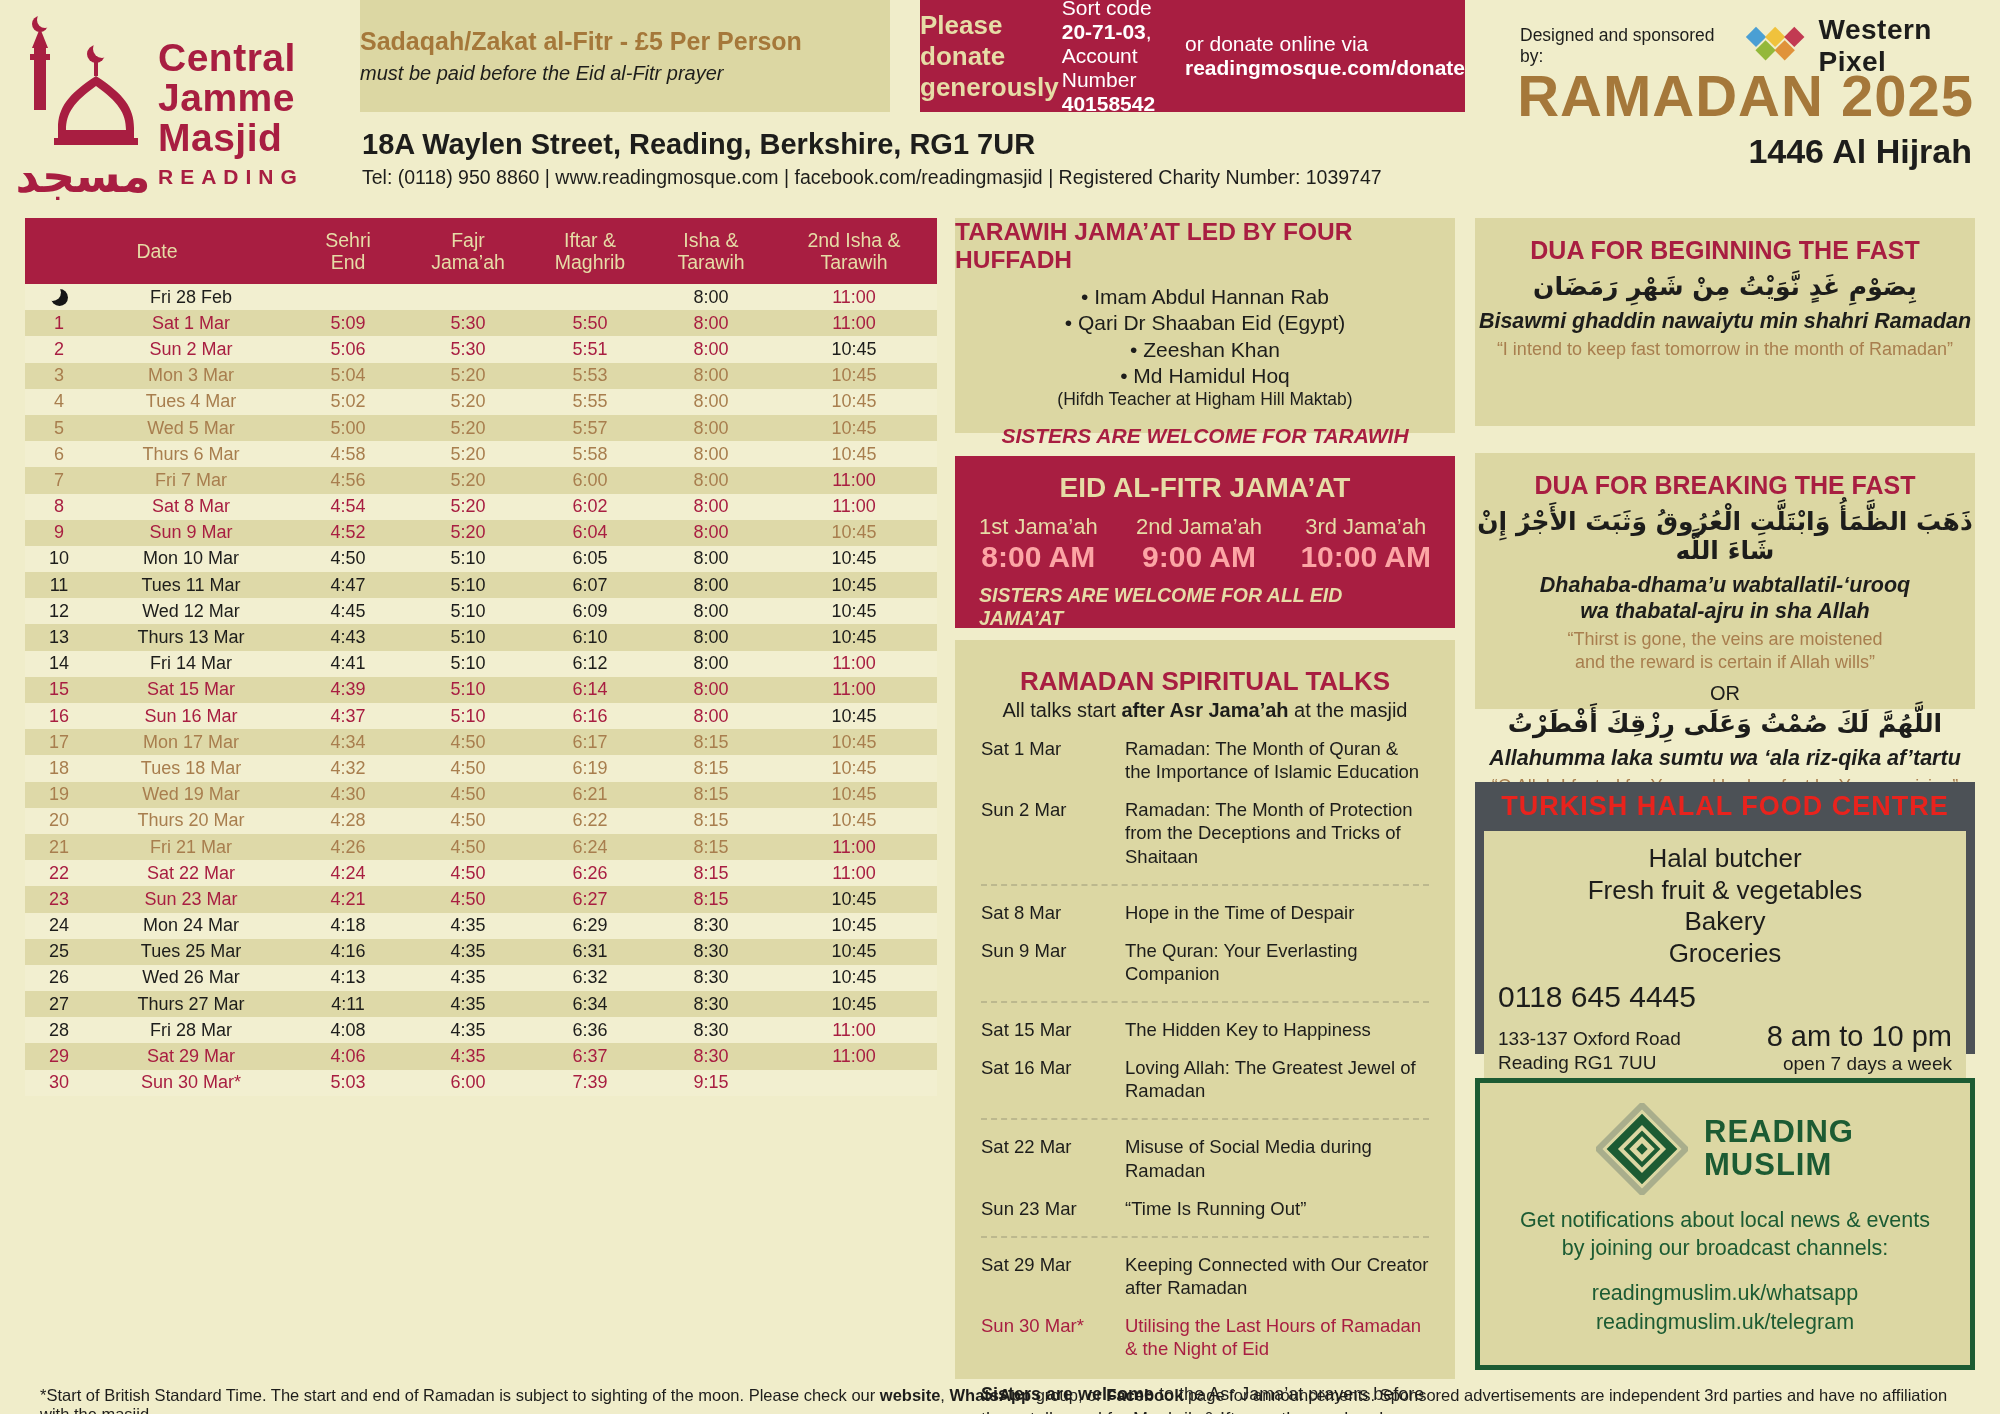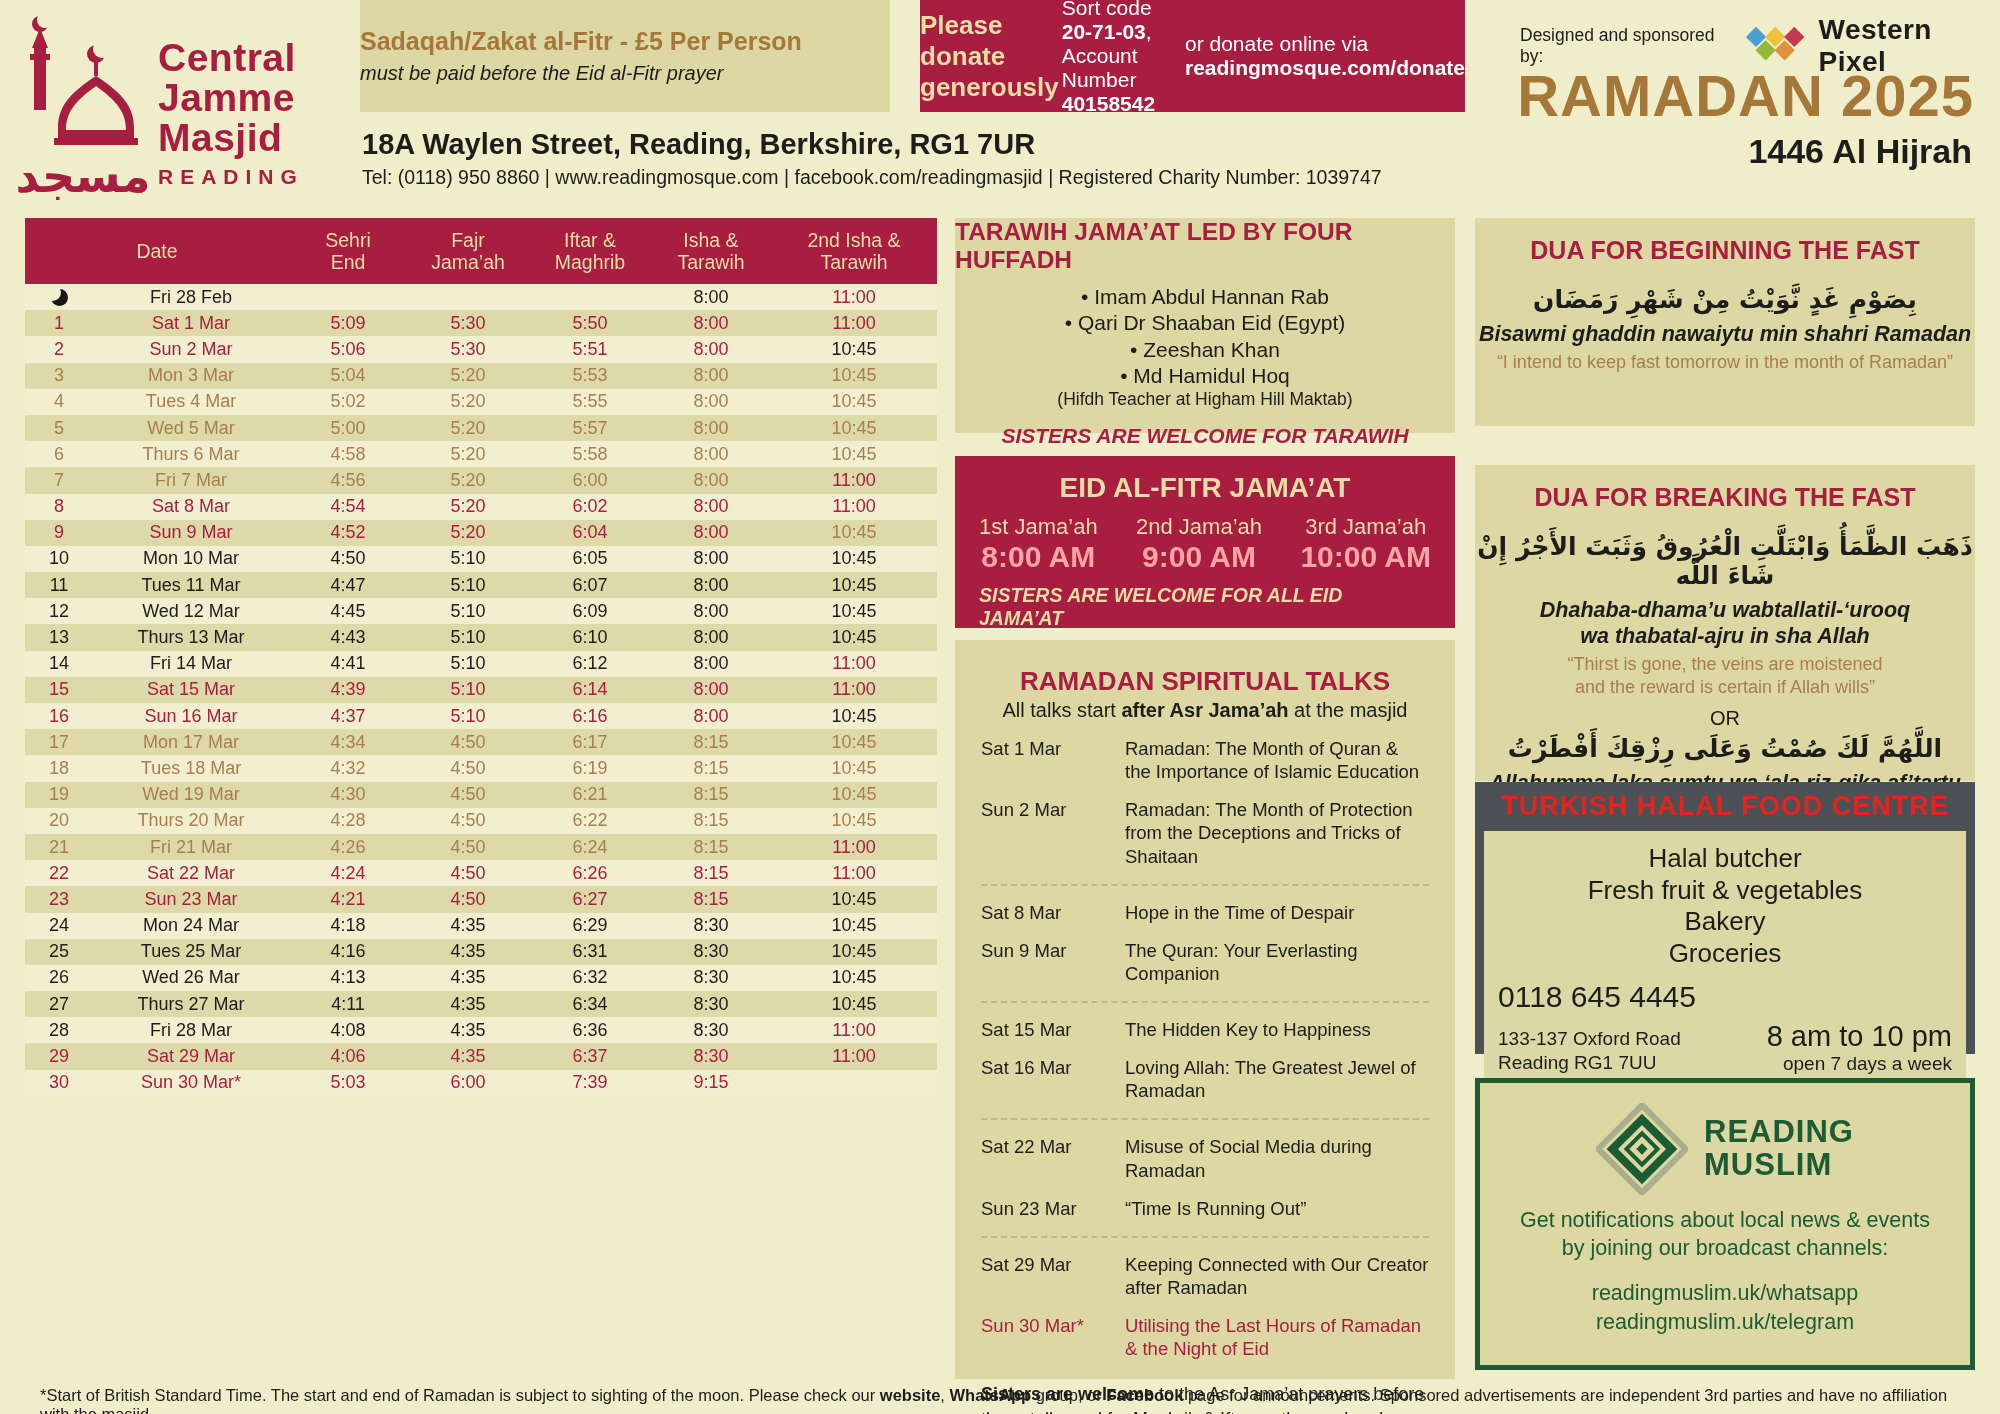--- a/index.html
+++ b/index.html
@@ -61,23 +61,23 @@
   .talks .title{color:var(--crimson);font-weight:bold;font-size:26px;text-align:center}
   .talks .subtitle{font-size:20px;text-align:center;margin-top:2px}
   .talk-item{display:grid;grid-template-columns:130px 1fr;gap:14px;font-size:18.5px;line-height:1.25;margin-top:15px}
   .talk-item.red{color:var(--crimson)}
   .talk-sep{border-top:2px dashed #bcb88e;margin:16px 0 2px}
   .talks .para{font-size:18px;line-height:1.36;margin-top:22px}
   .seg-b{font-weight:bold}
 
   
   .dua{left:1475px;top:218px;width:500px;height:208px;text-align:center;padding-top:18px}
-  .dua2{top:465px;height:316px}
+  .dua2{top:453px;height:256px}
   .dua .title{color:var(--crimson);font-weight:bold;font-size:25px}
-  .arabic{font-family:"DejaVu Sans",sans-serif;font-size:25px;font-weight:bold;margin-top:20px;direction:rtl}
+  .arabic{font-family:"DejaVu Sans",sans-serif;font-size:25px;font-weight:bold;margin-top:7px;direction:rtl}
   .translit{font-weight:bold;font-style:italic;font-size:21.5px;margin-top:8px;line-height:1.2}
   .trans{color:var(--brown);font-size:18px;margin-top:3px;line-height:1.3}
   .or{font-size:20px;margin-top:8px}
   .advert{left:1475px;top:782px;width:500px;height:272px;background:var(--grey);padding:0 9px 13px}
   .advert .bar{height:49px;display:flex;align-items:center;justify-content:center;color:var(--red);font-weight:bold;font-size:27px;letter-spacing:1px}
   .advert .inner{background:#dcd8a6;height:267px;padding:12px 14px 10px;position:relative}
   .advert .line{text-align:center;font-size:26px;line-height:1.22}
   .advert .phone{font-size:30px;margin-top:10px}
   .advert .bottom{display:flex;justify-content:space-between;align-items:flex-end;margin-top:6px}
   .advert .addr{font-size:19px;line-height:1.25}

